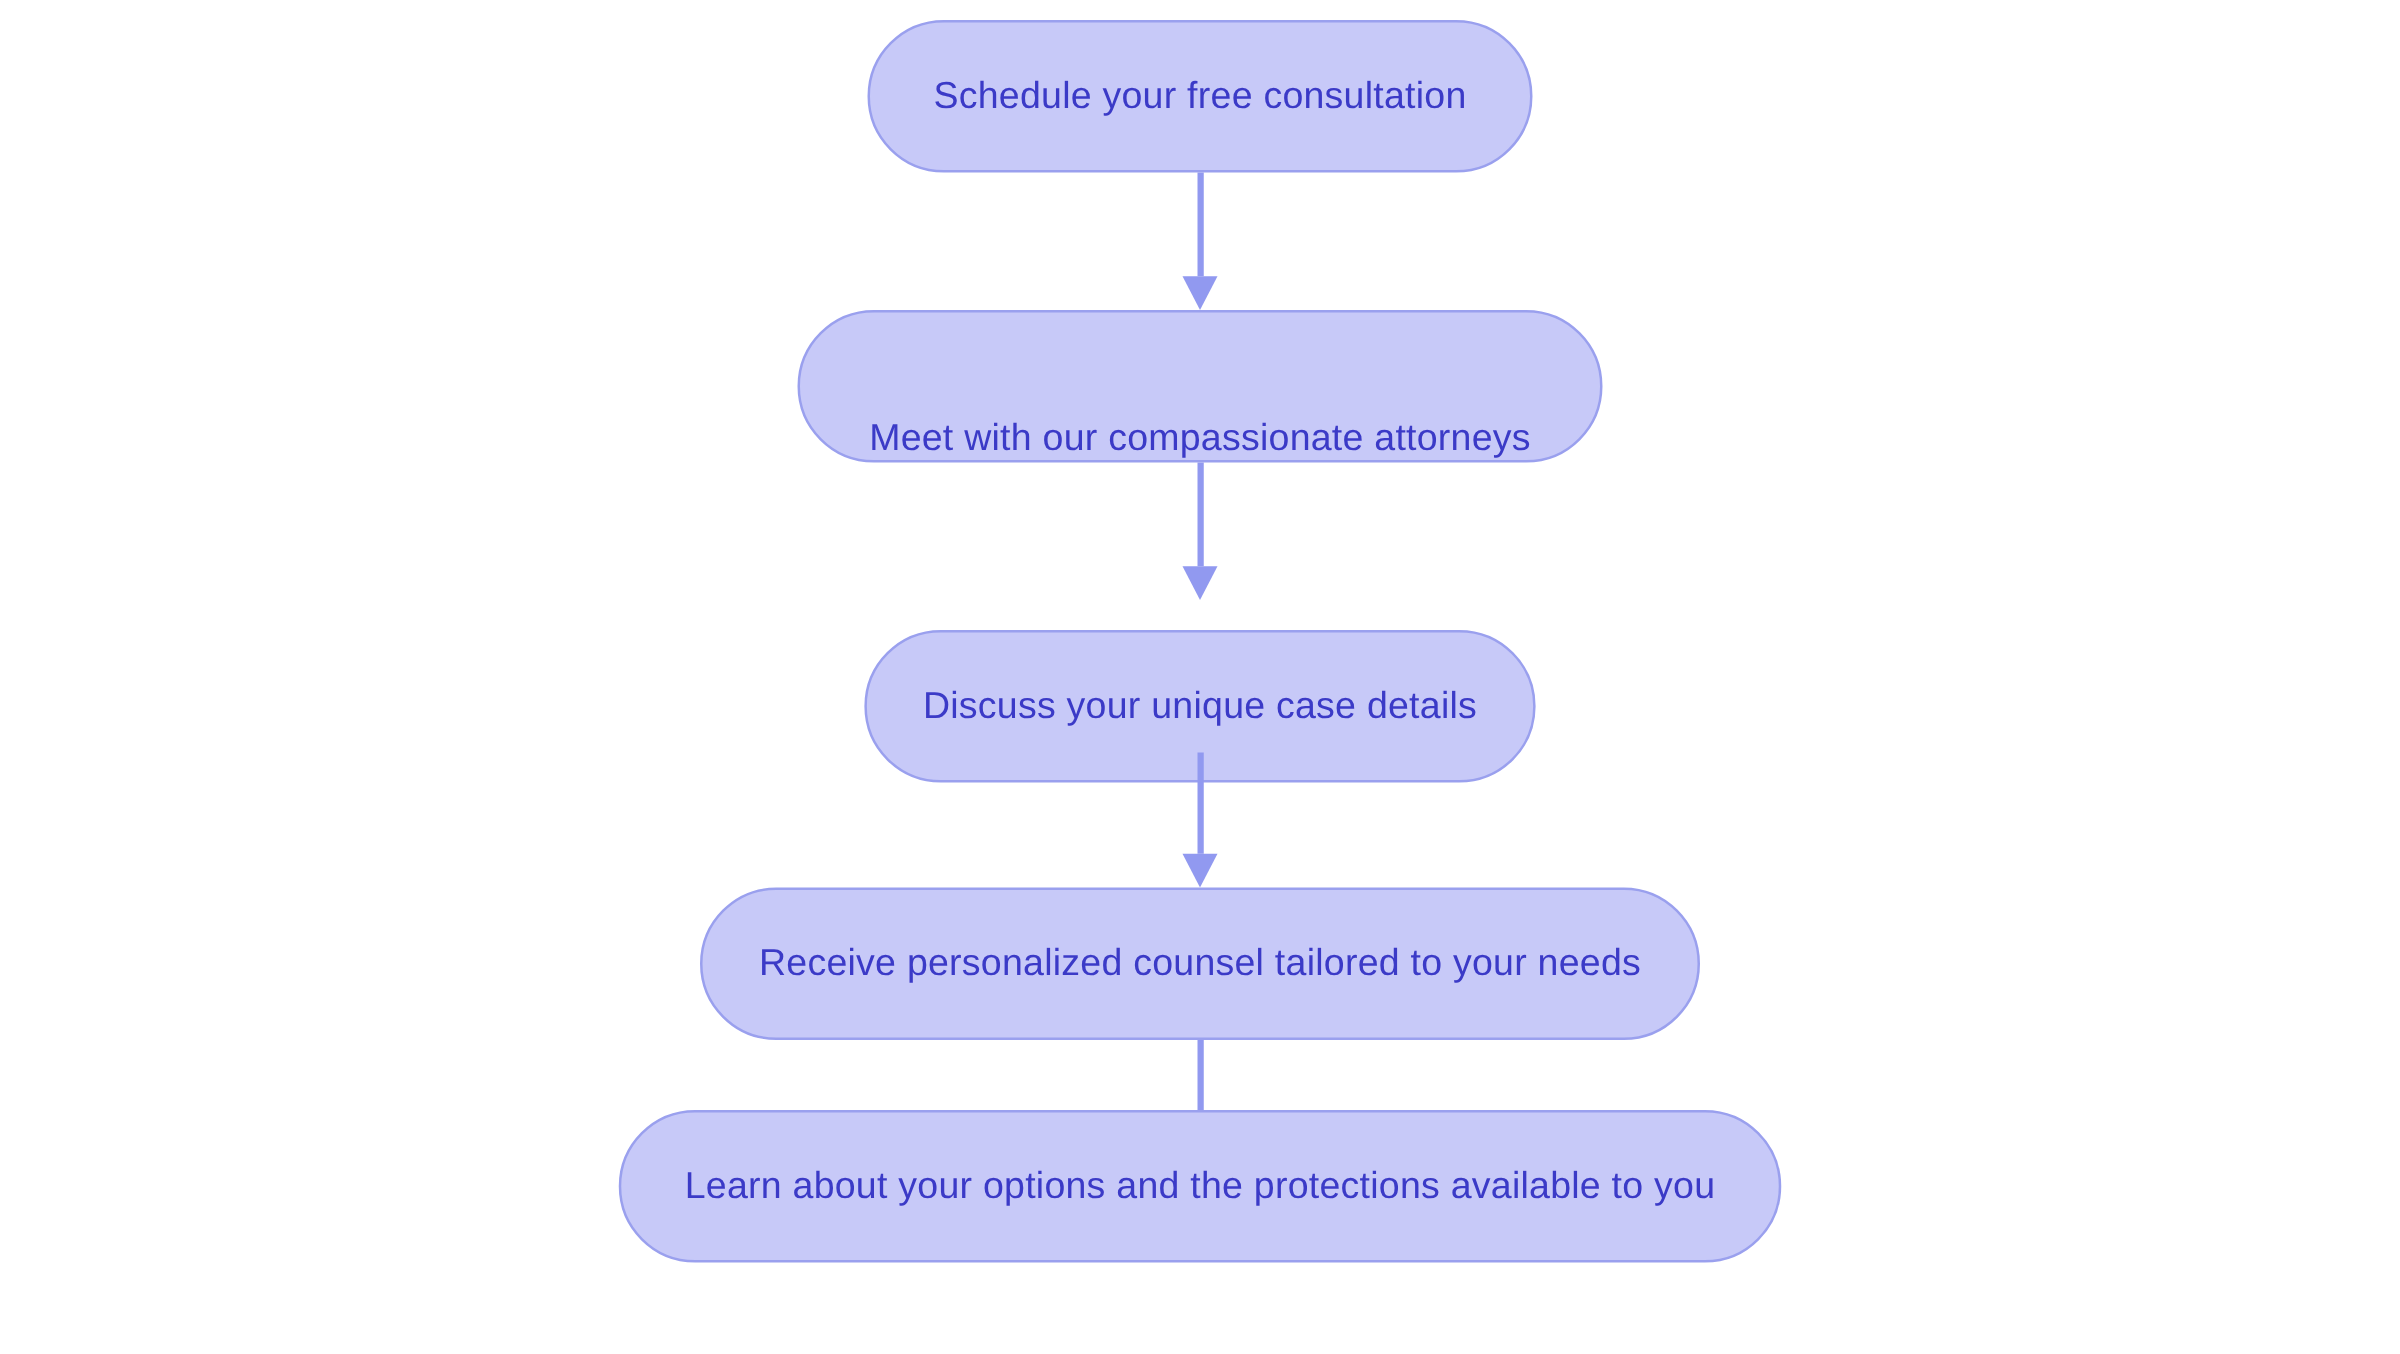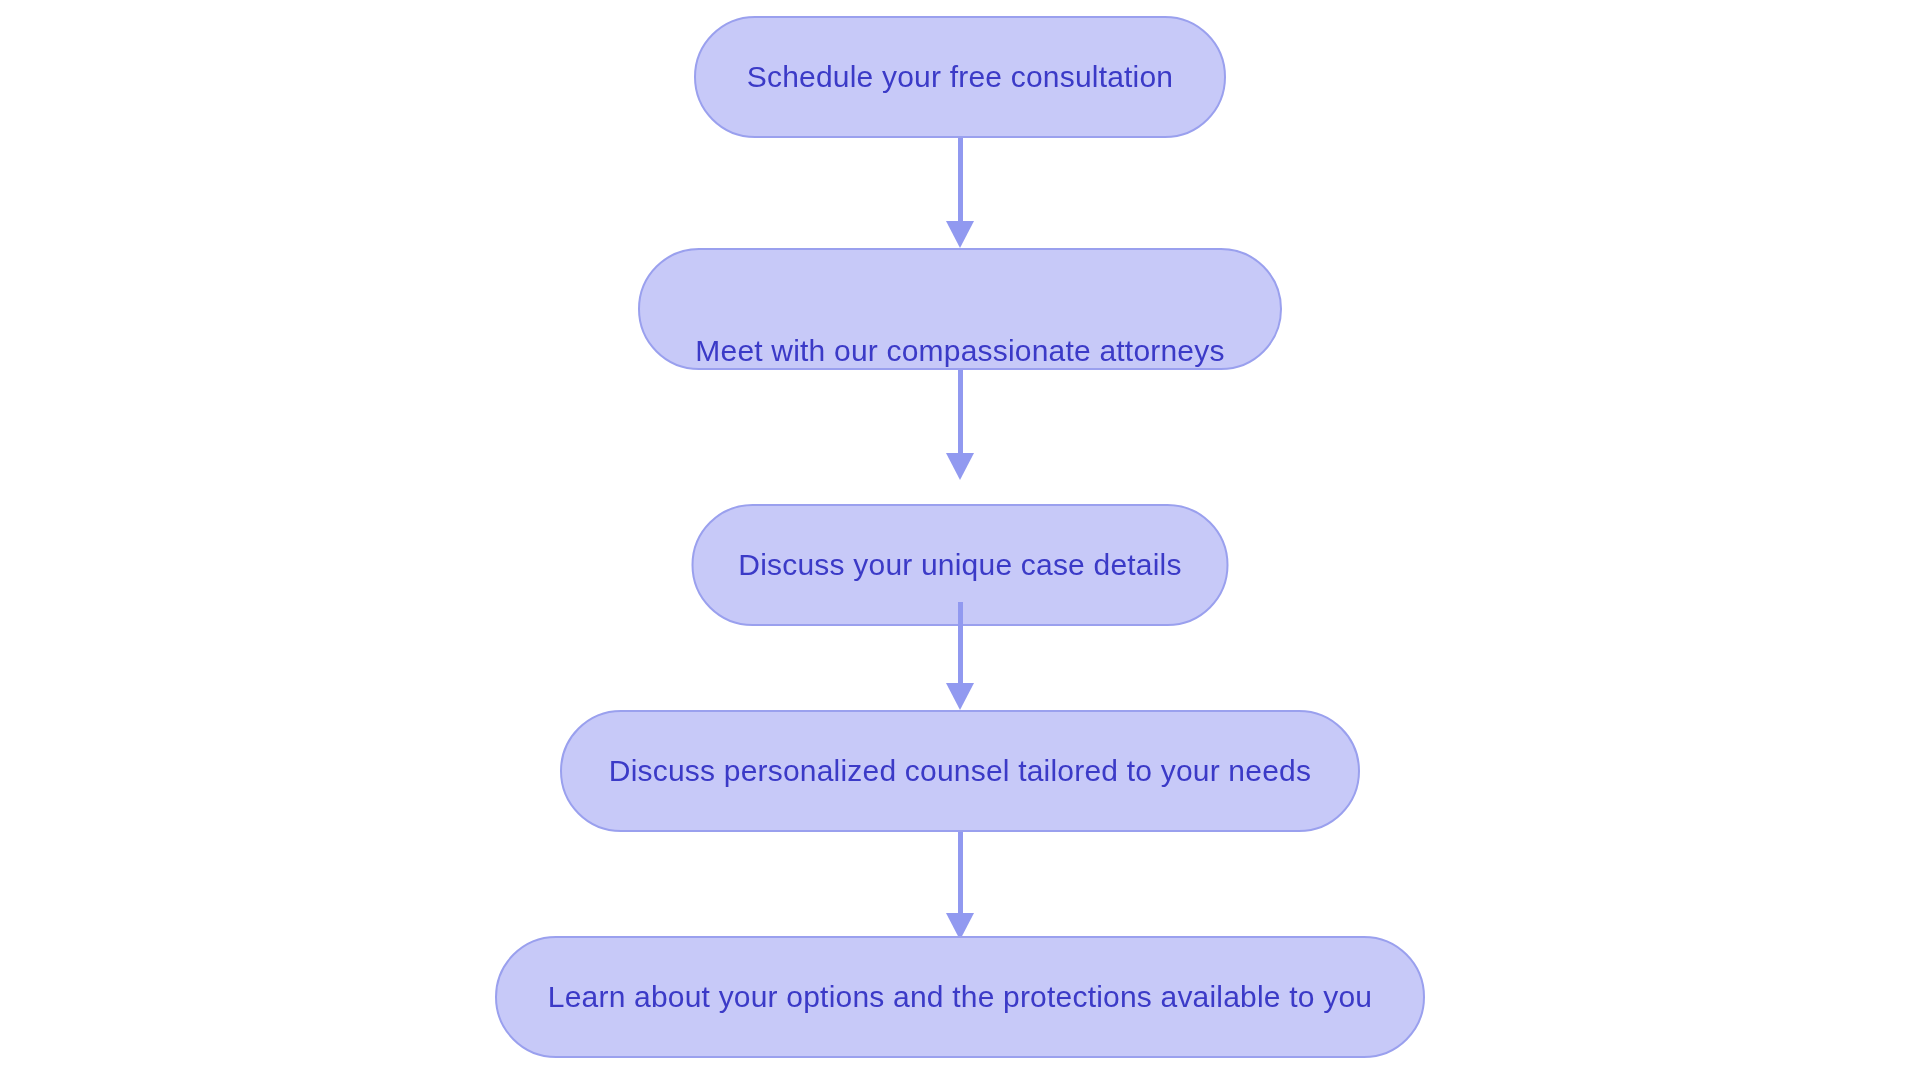--- a/index.html
+++ b/index.html
@@ -36,21 +36,21 @@
     font-size:30px;
     font-weight:400;
     letter-spacing:0.2px;
     white-space:nowrap;
     text-align:center;
   }
   .node-1{top:16px;width:532px;}
   .node-2{top:248px;width:644px;align-items:flex-end;}
   .node-3{top:480px;width:537px;margin-top:24px;}
   .node-4{top:710px;width:800px;}
-  .node-5{top:936px;width:930px;}
+  .node-5{top:888px;width:930px;}
 
   .flow-arrow{
     position:absolute;
     left:50%;
     transform:translateX(-50%);
     width:28px;
     display:flex;
     flex-direction:column;
     align-items:center;
   }
@@ -98,21 +98,21 @@
   <div class="flow-node node-3">
     <span>Discuss your unique case details</span>
   </div>
 
   <div class="flow-arrow arrow-3">
     <div class="arrow-line"></div>
     <div class="arrow-head"></div>
   </div>
 
   <div class="flow-node node-4">
-    <span>Discuss personalized counsel tailored to your needs</span>
+    <span>Receive personalized counsel tailored to your needs</span>
   </div>
 
   <div class="flow-arrow arrow-4">
     <div class="arrow-line"></div>
     <div class="arrow-head"></div>
   </div>
 
   <div class="flow-node node-5">
     <span>Learn about your options and the protections available to you</span>
   </div>

